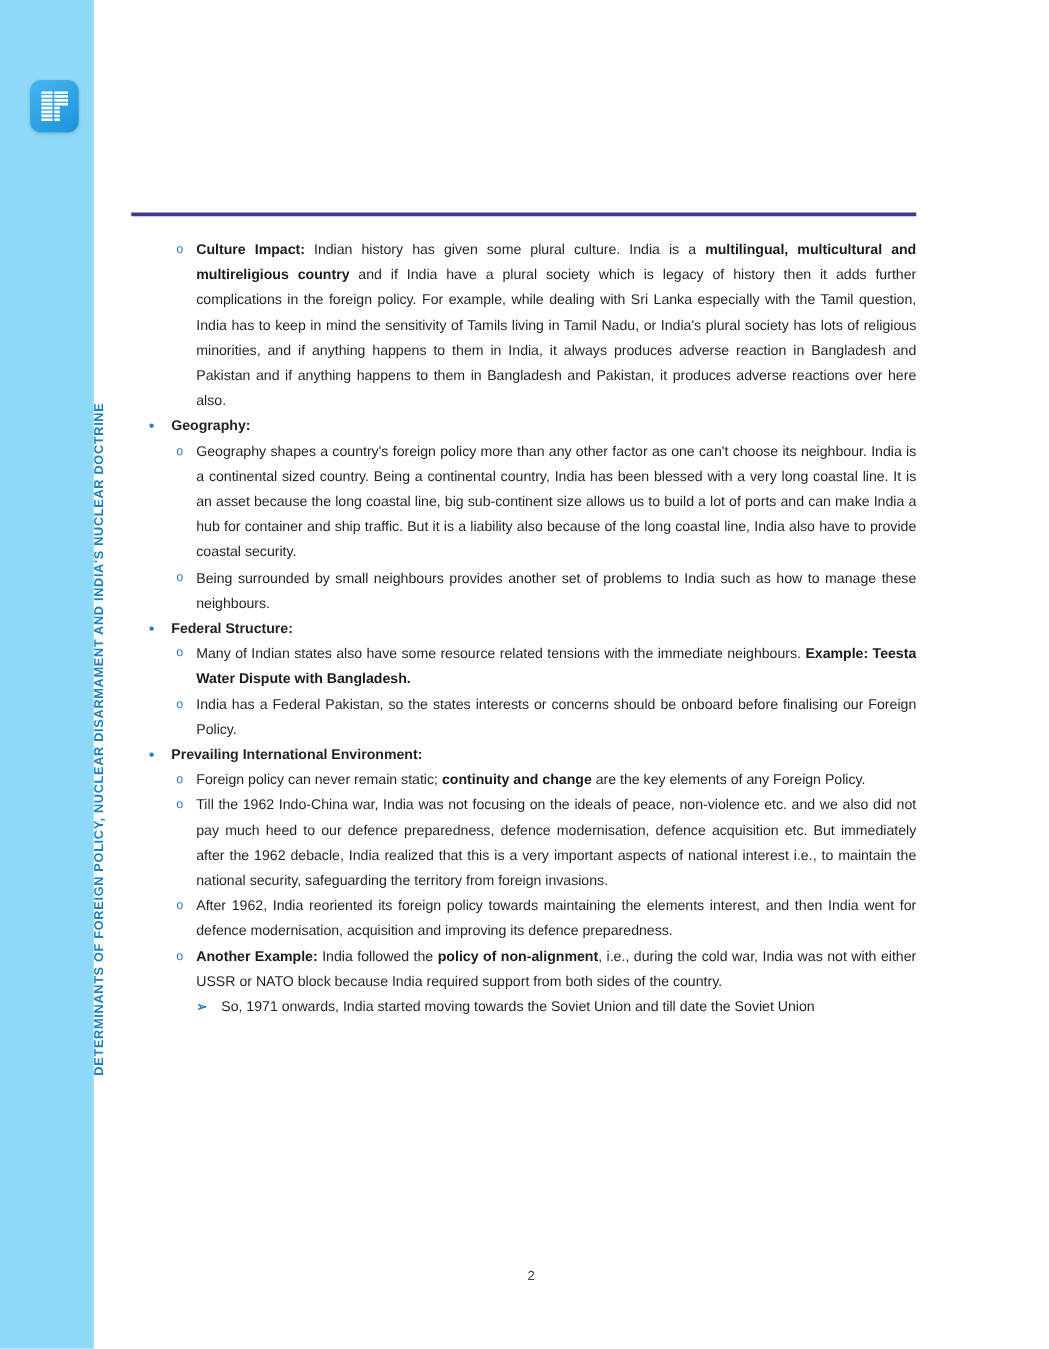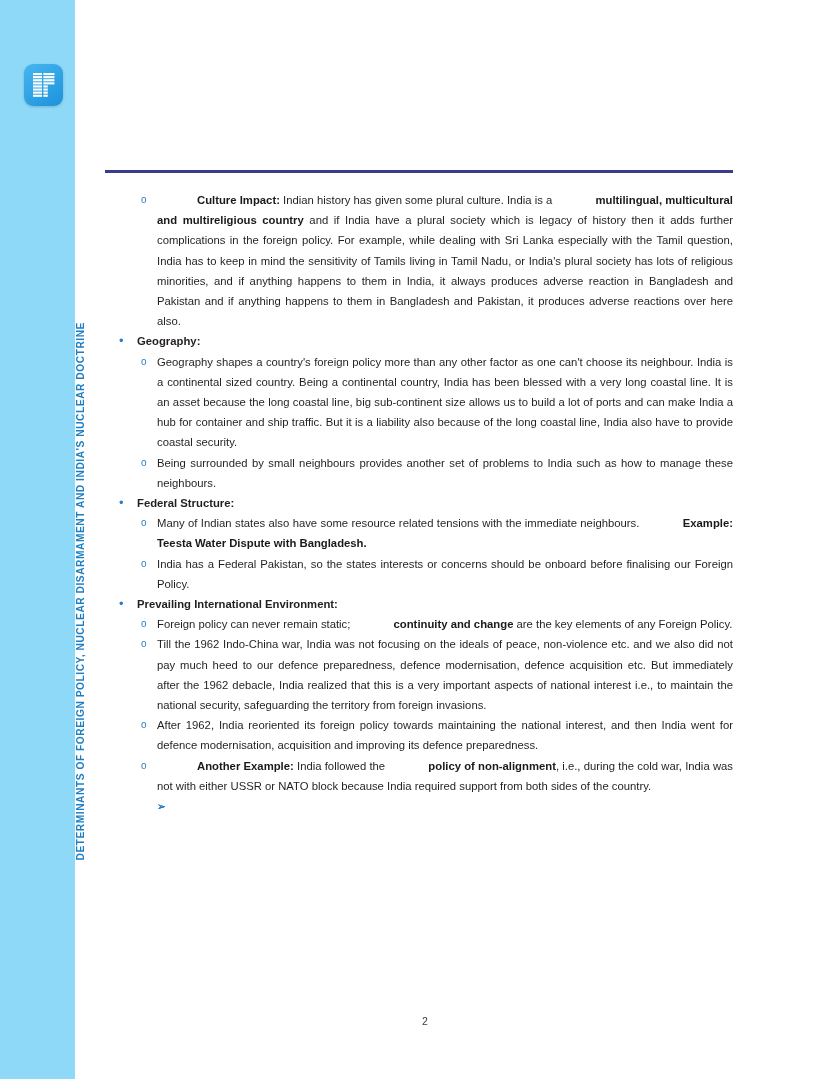--- a/index.html
+++ b/index.html
@@ -84,21 +84,21 @@
     top:0;
     line-height:20.2px;
     color:#2b7fc4;
   }
   .lvl1 .mk { left:14px; font-size:13px; }
   .lvl2 .mk { left:36px; font-size:10px; }
   .lvl3 .mk { left:52px; font-size:10.5px; }
 
   .item.bold > .tx { font-weight:bold; }
   .tx { display:block; }
-  b { font-weight:bold; color:#1a1a1a;margin-left:40px; }
+  b { font-weight:bold; color:#1a1a1a; }
   sup { font-size:7.4px; vertical-align:super; }
 
   
   .pagenum {
     position:absolute;
     left:0; right:0; top:1015px;
     text-align:center;
     font-size:10.5px;
     color:#3d3d3d;
   }
@@ -172,35 +172,36 @@
         <div class="item lvl2">
           <span class="mk">o</span>
           <span class="tx">Foreign policy can never remain static; <b>continuity and change</b> are the key elements of any Foreign Policy.</span>
         </div>
         <div class="item lvl2">
           <span class="mk">o</span>
           <span class="tx">Till the 1962 Indo-China war, India was not focusing on the ideals of peace, non-violence etc. and we also did not pay much heed to our defence preparedness, defence modernisation, defence acquisition etc. But immediately after the 1962 debacle, India realized that this is a very important aspects of national interest i.e., to maintain the national security, safeguarding the territory from foreign invasions.</span>
         </div>
         <div class="item lvl2">
           <span class="mk">o</span>
-          <span class="tx">After 1962, India reoriented its foreign policy towards maintaining the national interest, and then India went for defence modernisation, acquisition and improving its defence preparedness.</span>
+          <span class="tx">After 1962, India reoriented its foreign policy towards maintaining the elements interest, and then India went for defence modernisation, acquisition and improving its defence preparedness.</span>
         </div>
         <div class="item lvl2">
           <span class="mk">o</span>
           <span class="tx"><b>Another Example:</b> India followed the <b>policy of non-alignment</b>, i.e., during the cold war, India was not with either USSR or NATO block because India required support from both sides of the country.</span>
         </div>
         <div class="item lvl3">
           <span class="mk">➢</span>
         </div>
         <div class="item lvl3">
           <span class="mk">➢</span>
         </div>
         <div class="item lvl3">
           <span class="mk">➢</span>
         </div>
         <div class="item lvl3">
           <span class="mk">➢</span>
+          <span class="tx">So, 1971 onwards, India started moving towards the Soviet Union and till date the Soviet Union</span>
         </div>
       </div>
     <div class="pagenum">2</div>
   </div>
 
 </div>
 
 </body></html>

